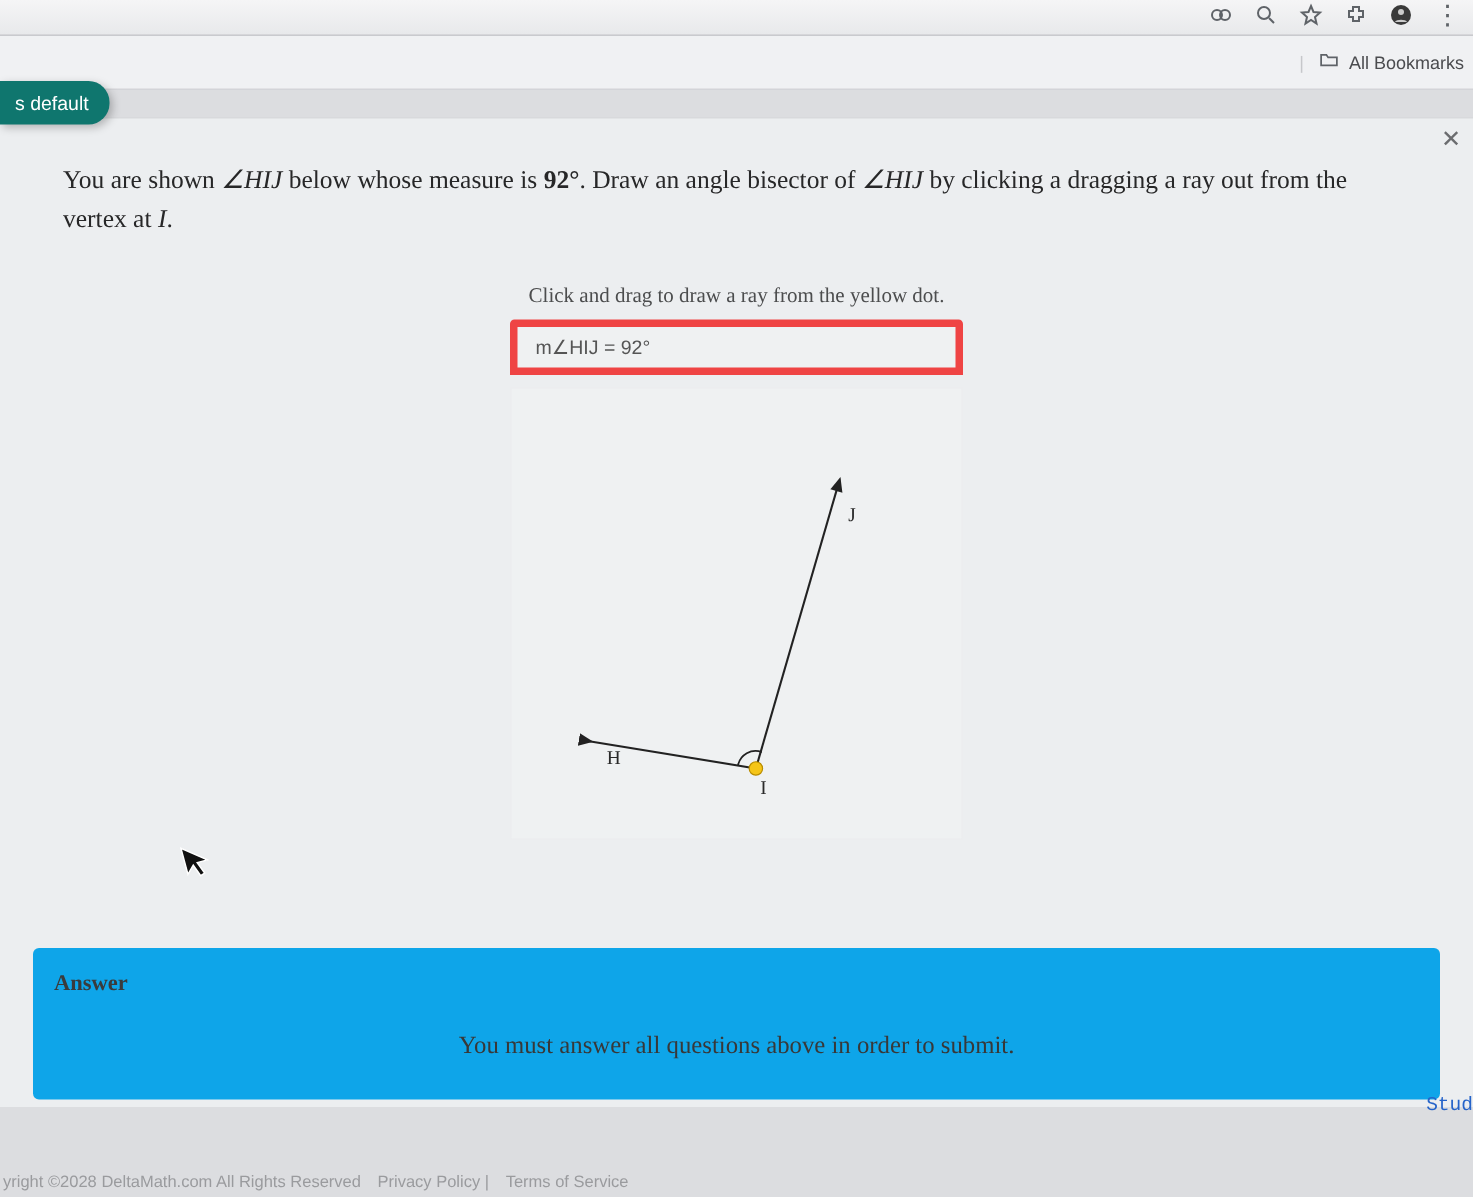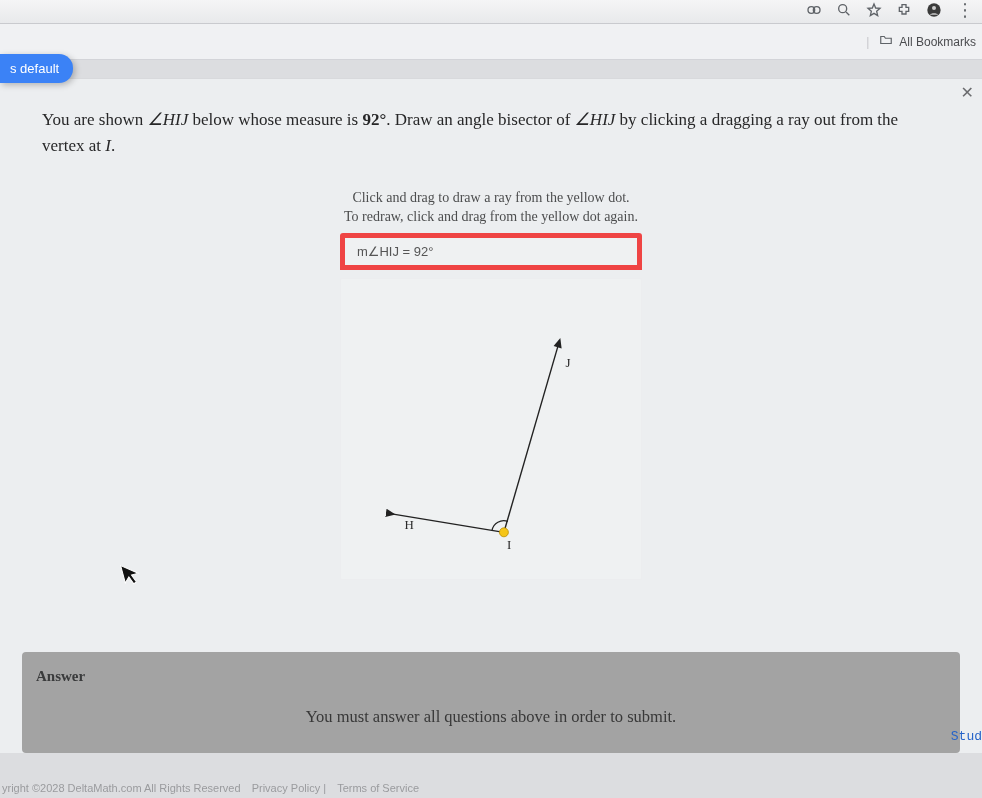--- a/index.html
+++ b/index.html
@@ -38,21 +38,21 @@
     font-size: 12px;
     color: #4b4c4f;
   }
   .bookmarks-bar .divider { color: #c6c7ca; margin-right: 10px; }
   .bookmarks-bar .folder-icon { margin-right: 6px; }
   
   .default-chip {
     position: absolute;
     left: 0;
     top: 54px;
-    background: #3b82f6;
+    background: #0f766e;
     color: #fff;
     font-family: Arial, sans-serif;
     font-size: 13px;
     padding: 7px 14px 7px 10px;
     border-top-right-radius: 14px;
     border-bottom-right-radius: 14px;
     box-shadow: 2px 2px 6px rgba(0,0,0,.25);
     z-index: 5;
   }
   
@@ -107,21 +107,21 @@
     color: #555;
     padding: 6px 12px;
     border-radius: 3px 3px 0 0;
     font-family: Arial, sans-serif;
   }
   .angle-svg { width: 100%; height: 100%; }
   .pt-label { font-family: Georgia, serif; font-size: 13px; fill: #2a2a2a; }
   
   .answer-section {
     margin: 72px 22px 0 22px;
-    background: #a3a3a3;
+    background: #0ea5e9;
     border-radius: 4px;
     padding: 16px 14px 26px 14px;
   }
   .answer-header {
     font-weight: bold;
     font-size: 15px;
     color: #3a3b3c;
     margin-bottom: 22px;
   }
   .answer-msg {
@@ -214,21 +214,20 @@
 
 <div class="content-wrap">
   <div class="close-x">✕</div>
 
   <div class="problem-text">
     <span>You are shown </span><span class="math">∠HIJ</span><span> below whose measure is </span><b>92°</b><span>. Draw an angle bisector of </span><span class="math">∠HIJ</span><span> by clicking a dragging a ray out from the vertex at </span><span class="math">I</span><span>.</span>
   </div>
 
   <div class="canvas-instructions">
     <div>Click and drag to draw a ray from the yellow dot.</div>
-    <div>To redraw, click and drag from the yellow dot again.</div>
   </div>
 
   <div class="canvas-header">
     <span>m∠HIJ = 92°</span>
   </div>
   <div class="canvas-box">
     <svg class="angle-svg" viewBox="0 0 302 302">
       <defs>
         <marker id="arrowH" markerWidth="8" markerHeight="8" refX="6" refY="4" orient="auto">
           <path d="M8,1 L1,4 L8,7 z" fill="#222"></path>

